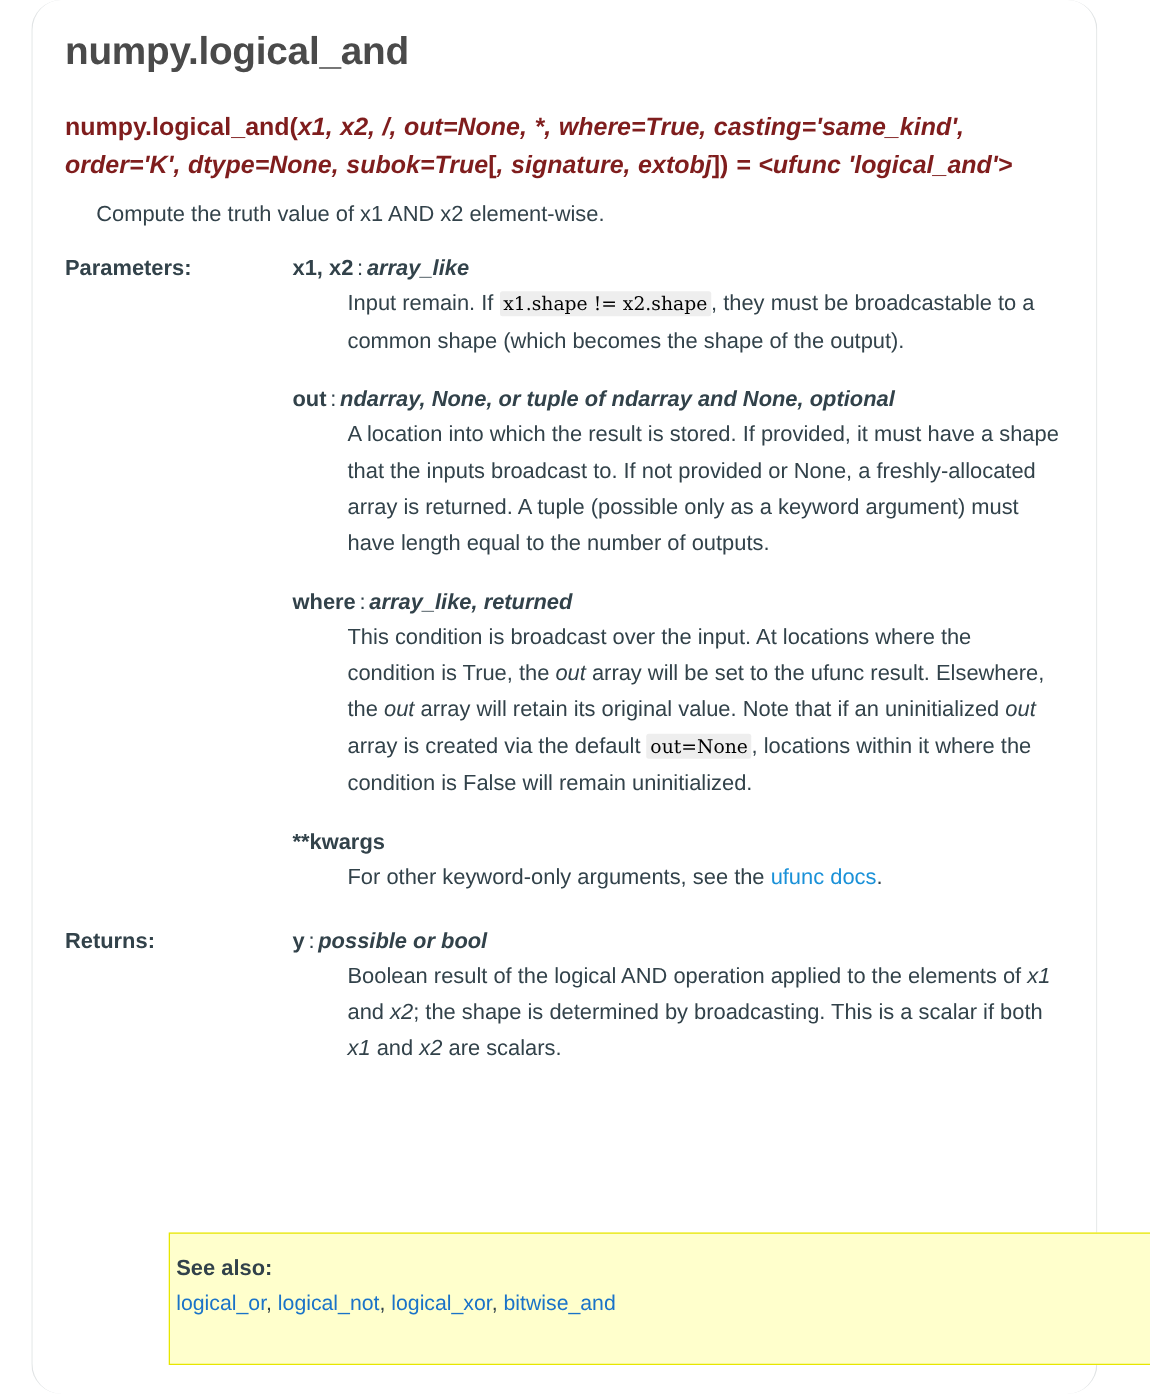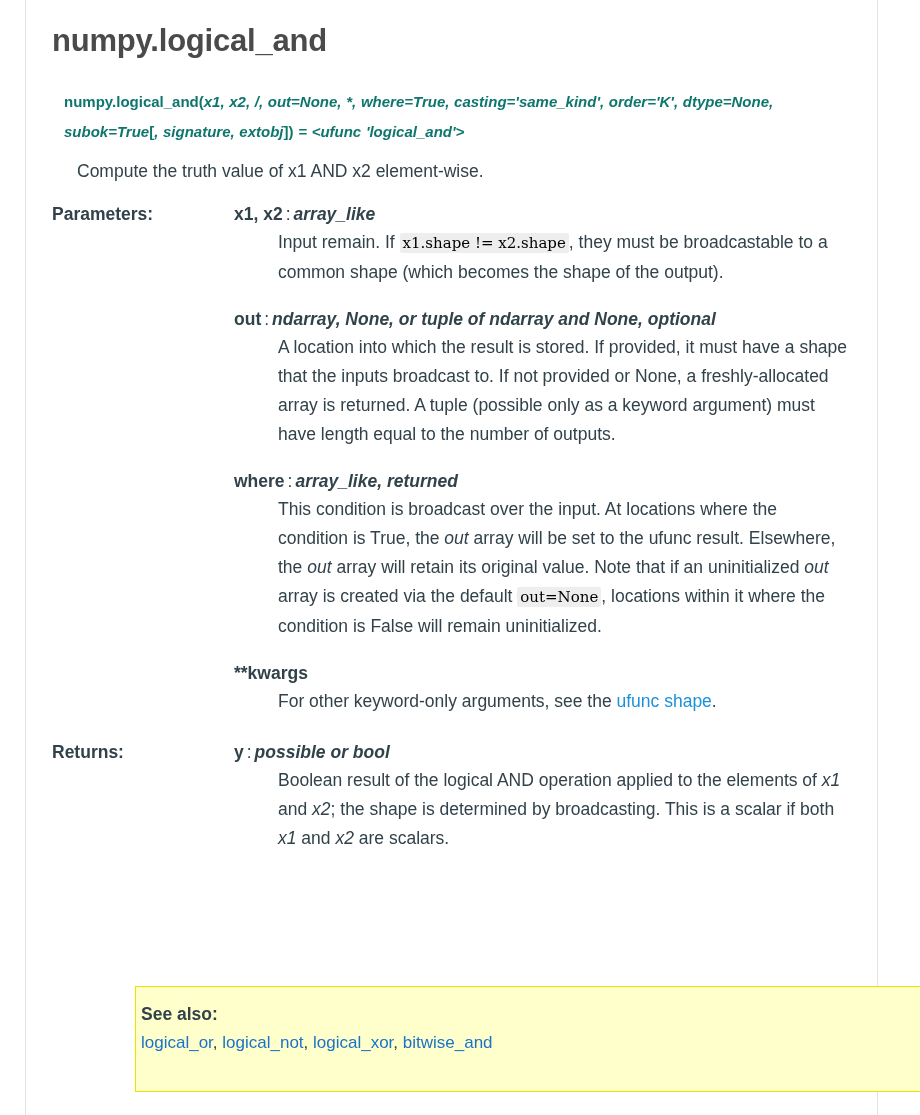--- a/index.html
+++ b/index.html
@@ -20,20 +20,21 @@
   .page-frame {
     position: absolute;
     left: 25px;
     top: 0;
     width: 853px;
     height: 1115px;
     border-left: 1px solid #e1e4e5;
     border-right: 1px solid #e1e4e5;
     box-sizing: border-box;
     background: #ffffff;
+    border-radius: 24px;
   }
 
   .content {
     position: absolute;
     left: 26px;
     top: 0;
     width: 845px;
   }
 
   
@@ -42,24 +43,24 @@
     font-weight: 700;
     color: #4a4a4a;
     letter-spacing: -0.2px;
     margin: 22px 0 0 0;
     padding: 0;
     line-height: 1.25;
   }
 
   
   .signature {
-    font-size: 15px;
+    font-size: 20px;
     line-height: 30px;
-    color: #0f766e;
-    margin: 26px 0 0 12px;
+    color: #7f1d1d;
+    margin: 26px 0 0 0;
     width: 760px;
     word-spacing: 0.5px;
   }
   .sig-name { font-weight: 700; }
   .sig-paren { font-weight: 700; }
   .sig-args { font-style: italic; font-weight: 600; }
   .sig-bracket { font-weight: 700; font-style: normal; }
   .sig-tail { font-style: italic; font-weight: 600; }
 
   
@@ -184,21 +185,21 @@
                 <div class="param">
                   <div class="param-head"><span class="param-name">out</span><span class="param-colon">:</span><span class="param-type">ndarray, None, or tuple of ndarray and None, optional</span></div>
                   <div class="param-desc"><span>A location into which the result is stored. If provided, it must have a shape that the inputs broadcast to. If not provided or None, a freshly-allocated array is returned. A tuple (possible only as a keyword argument) must have length equal to the number of outputs.</span></div>
                 </div>
                 <div class="param">
                   <div class="param-head"><span class="param-name">where</span><span class="param-colon">:</span><span class="param-type">array_like, returned</span></div>
                   <div class="param-desc"><span>This condition is broadcast over the input. At locations where the condition is True, the </span><em>out</em><span> array will be set to the ufunc result. Elsewhere, the </span><em>out</em><span> array will retain its original value. Note that if an uninitialized </span><em>out</em><span> array is created via the default </span><code class="inline">out=None</code><span>, locations within it where the condition is False will remain uninitialized.</span></div>
                 </div>
                 <div class="param">
                   <div class="param-head"><span class="param-name">**kwargs</span></div>
-                  <div class="param-desc"><span>For other keyword-only arguments, see the </span><a class="doclink" href="#">ufunc shape</a><span>.</span></div>
+                  <div class="param-desc"><span>For other keyword-only arguments, see the </span><a class="doclink" href="#">ufunc docs</a><span>.</span></div>
                 </div>
               </div>
         </td>
       </tr>
     </tbody>
       </table>
 
     <table class="fieldtable returns-table">
       <tbody>
           <tr>

